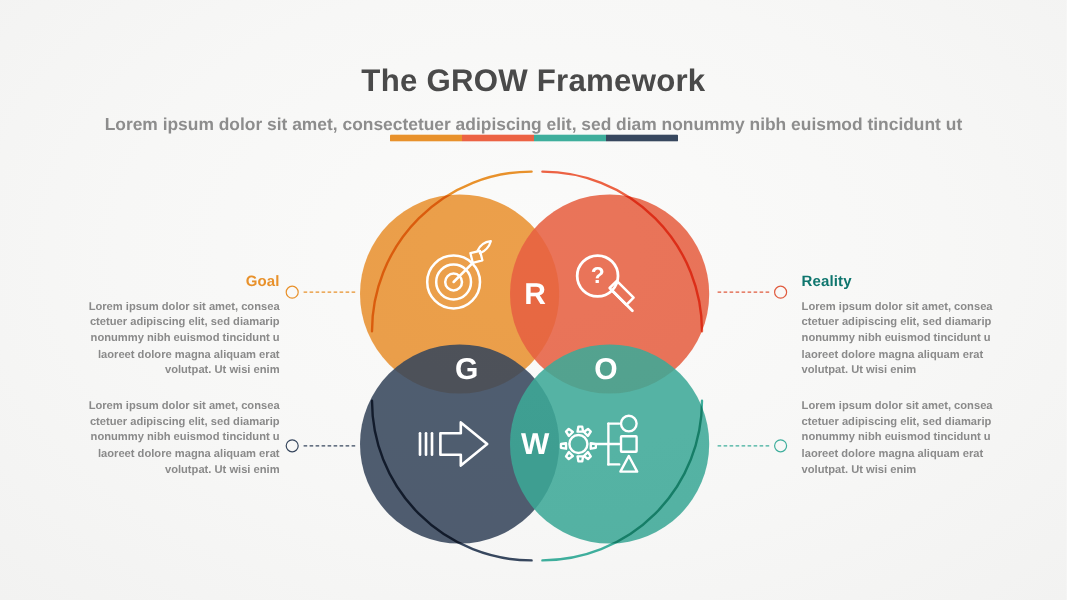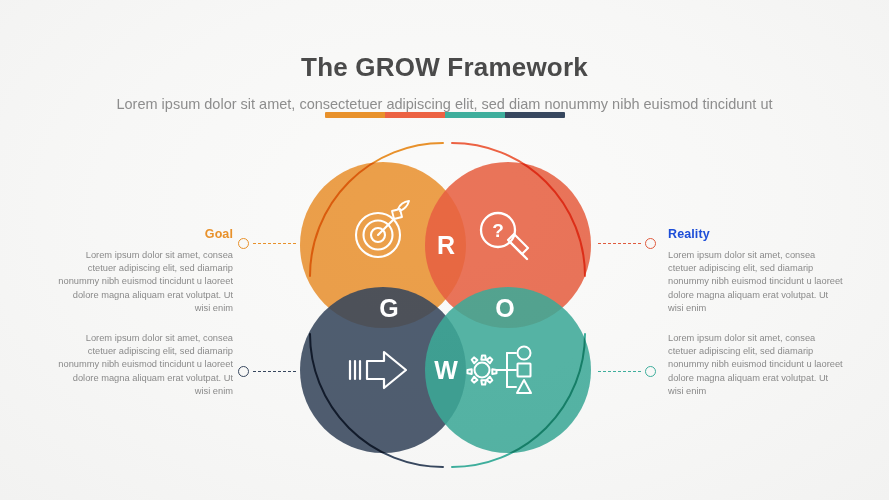--- a/index.html
+++ b/index.html
@@ -29,21 +29,21 @@
     letter-spacing: 0.2px;
     line-height: 34px;
   }
   #subtitle {
     margin-top: 9px;
     font-size: 14.5px;
     line-height: 22px;
     color: #8d8d8d;
     font-weight: 400;
   }
-  #subtitle .sub-line { display: block; }
+  #subtitle .sub-line { display: block; font-weight: bold; }
 
   
   #divider {
     position: absolute;
     top: 112px; left: 50%;
     transform: translateX(-50%);
     width: 240px; height: 6px;
     display: flex;
     border-radius: 1px;
     overflow: hidden;
@@ -80,21 +80,21 @@
     font-weight: bold;
     line-height: 16px;
     margin-bottom: 7px;
     letter-spacing: 0.1px;
     margin-top: 16px;
   }
   .side-body {
     font-size: 9.3px;
     line-height: 13.2px;
     color: #8a8a8a;
-    font-weight: 400;
+    font-weight: 700;
   }
 
   #block-goal    { left: 58px;  top: 210px; }
   #block-will    { left: 58px;  top: 332px; }
   #block-reality { left: 668px; top: 210px; }
   #block-options { left: 668px; top: 332px; }
 
   
   .connector {
     position: absolute;
@@ -229,19 +229,19 @@
 <div class="side-block left" id="block-goal">
   <div class="side-title" style="color:#E8912B">Goal</div>
   <div class="side-body">Lorem ipsum dolor sit amet, consea ctetuer adipiscing elit, sed diamarip nonummy nibh euismod tincidunt u laoreet dolore magna aliquam erat volutpat. Ut wisi enim</div>
 </div>
 
 <div class="side-block left" id="block-will">
   <div class="side-body">Lorem ipsum dolor sit amet, consea ctetuer adipiscing elit, sed diamarip nonummy nibh euismod tincidunt u laoreet dolore magna aliquam erat volutpat. Ut wisi enim</div>
 </div>
 
 <div class="side-block right" id="block-reality">
-  <div class="side-title" style="color:#1d4ed8">Reality</div>
+  <div class="side-title" style="color:#0f766e">Reality</div>
   <div class="side-body">Lorem ipsum dolor sit amet, consea ctetuer adipiscing elit, sed diamarip nonummy nibh euismod tincidunt u laoreet dolore magna aliquam erat volutpat. Ut wisi enim</div>
 </div>
 
 <div class="side-block right" id="block-options">
   <div class="side-body">Lorem ipsum dolor sit amet, consea ctetuer adipiscing elit, sed diamarip nonummy nibh euismod tincidunt u laoreet dolore magna aliquam erat volutpat. Ut wisi enim</div>
 </div>
 
 </body></html>

